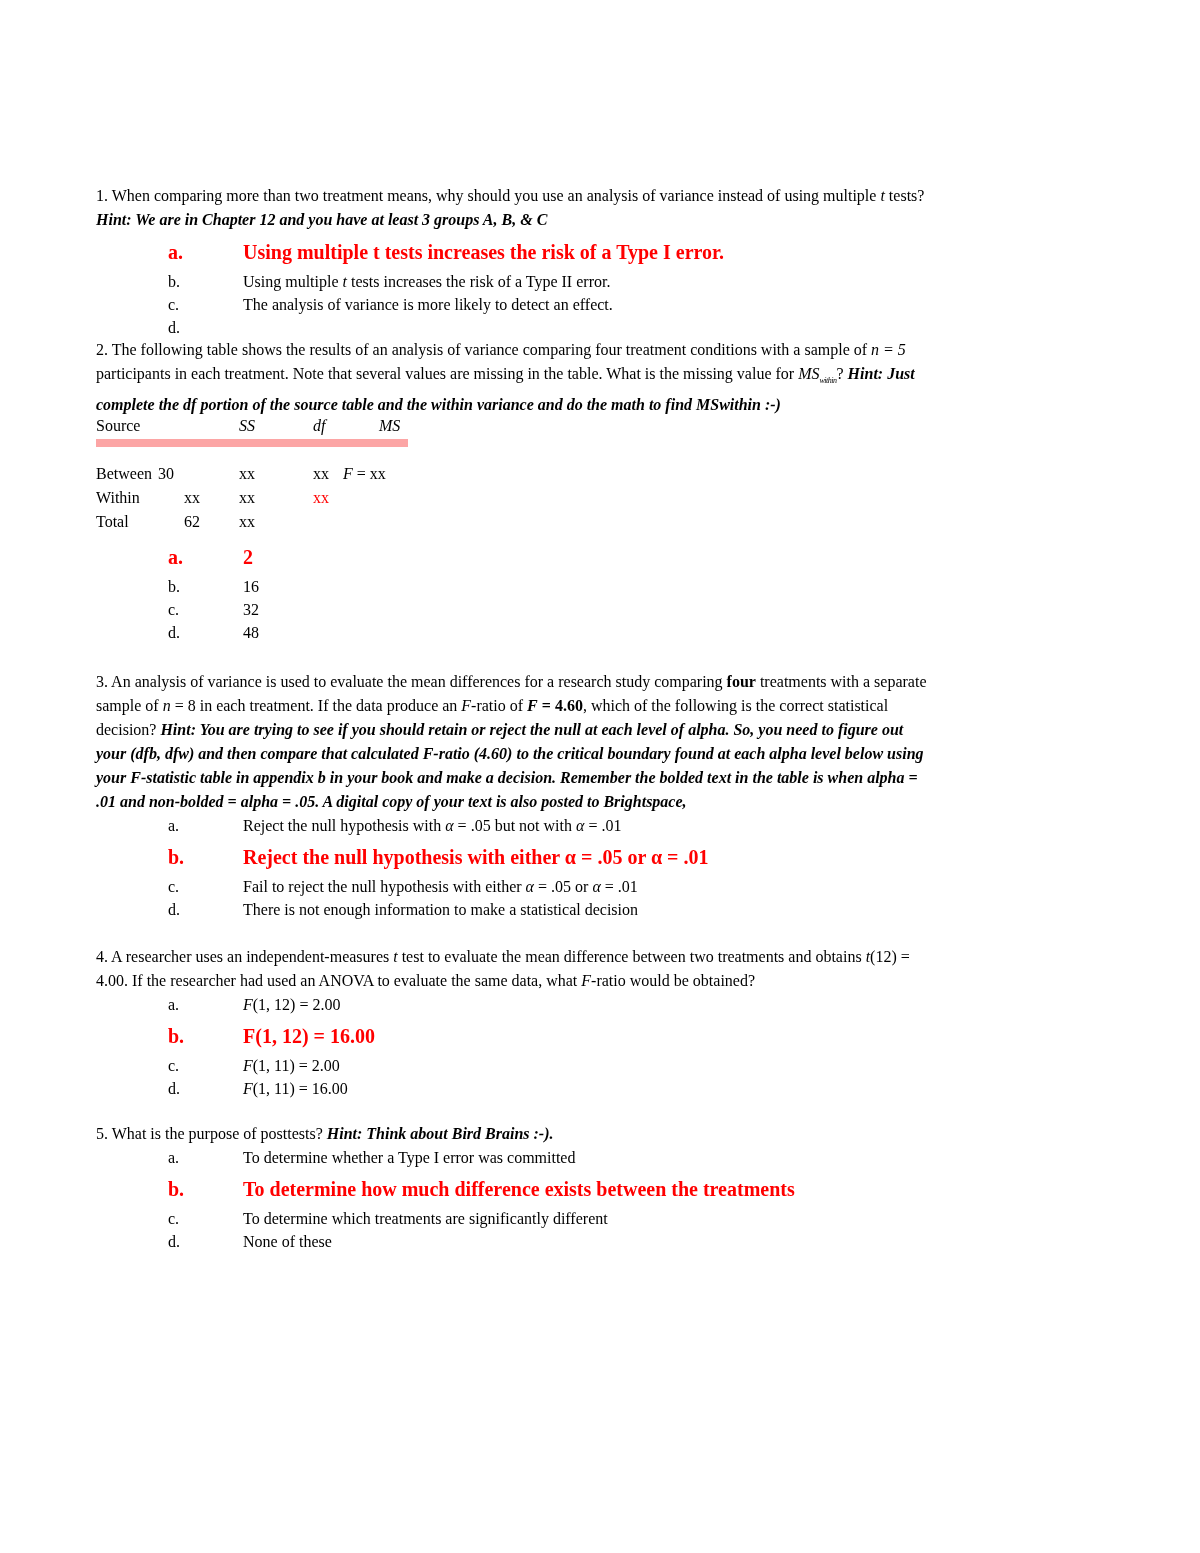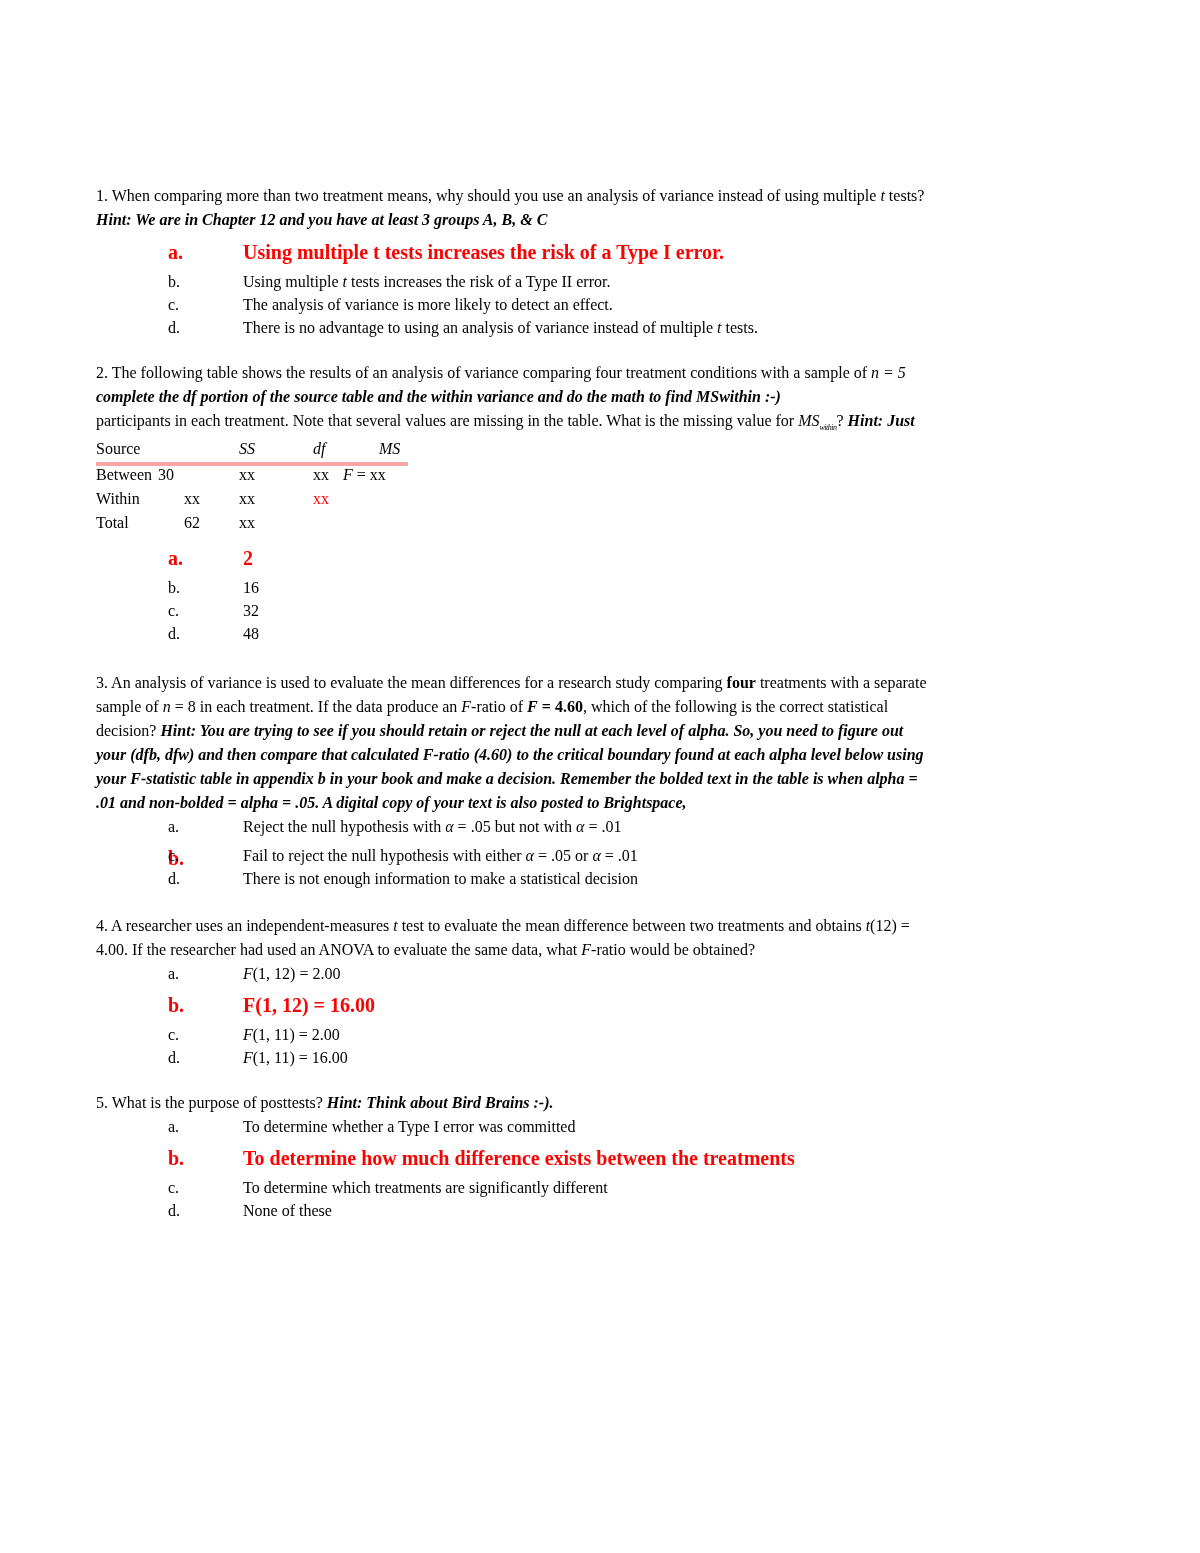--- a/index.html
+++ b/index.html
@@ -16,21 +16,21 @@
   .opt .letter{position:absolute;left:72px;top:0;}
   .opt.answer{color:#ff0000;font-weight:bold;font-size:20px;line-height:28px;margin:6px 0 4px 0;}
   .seg-i{font-style:italic;}
   .seg-b{font-weight:bold;}
   .seg-bi{font-weight:bold;font-style:italic;}
   .seg-isub{font-style:italic;font-size:8px;vertical-align:-4px;letter-spacing:-0.5px;}
   
   .srctable{font-size:16px;margin:0;}
   .trow{position:relative;height:24px;white-space:nowrap;}
   .trow span{position:absolute;top:0;}
-  .trow.thead{height:22px;border-bottom:4px solid #fca5a5;width:312px;margin-bottom:0;}
+  .trow.thead{height:22px;border-bottom:8px solid #fca5a5;width:312px;margin-bottom:18px;}
   .h0{left:0;}
   .h1{left:143px;font-style:italic;}
   .h2{left:217px;font-style:italic;}
   .h3{left:283px;font-style:italic;}
   .c0{left:0;}
   .c1{left:88px;text-align:right;}
   .row-between .c1{left:62px;}
   .c2{left:143px;}
   .c3{left:217px;}
   .c4{left:247px;}
@@ -56,28 +56,27 @@
     <div class="opt">
       <span class="letter">b.</span>
       <span class="otext"><span>Using multiple </span><span class="seg-i">t</span><span> tests increases the risk of a Type II error.</span></span>
     </div>
     <div class="opt">
       <span class="letter">c.</span>
       <span class="otext"><span>The analysis of variance is more likely to detect an effect.</span></span>
     </div>
     <div class="opt">
       <span class="letter">d.</span>
-      <span class="otext"><span>There is no advantage to using an analysis of variance instead of multiple </span><span class="seg-i">t</span><span> tests.</span></span>
     </div>
   </section>
 
   <section class="question q2">
     <div class="qline"><span>2. The following table shows the results of an analysis of variance comparing four treatment conditions with a sample of </span><span class="seg-i">n</span><span class="seg-i"> = 5</span></div>
+    <div class="qline"><span>participants in each treatment. Note that several values are missing in the table. What is the missing value for </span><span class="seg-i">MS</span><span class="seg-isub">within</span><span>? </span><span class="seg-bi">Hint: Just</span></div>
     <div class="qline"><span class="seg-bi">complete the df portion of the source table and the within variance and do the math to find MSwithin :-)</span></div>
-    <div class="qline"><span>participants in each treatment. Note that several values are missing in the table. What is the missing value for </span><span class="seg-i">MS</span><span class="seg-isub">within</span><span>? </span><span class="seg-bi">Hint: Just</span></div>
 
     <div class="srctable">
       <div class="trow thead">
         <span class="h0">Source</span>
         <span class="h1">SS</span>
         <span class="h2">df</span>
         <span class="h3">MS</span>
       </div>
       <div class="trow row-between">
         <span class="c0">Between</span>
@@ -123,20 +122,21 @@
     <div class="qline"><span>decision? </span><span class="seg-bi">Hint: You are trying to see if you should retain or reject the null at each level of alpha.  So, you need to figure out</span></div>
     <div class="qline"><span class="seg-bi">your (dfb, dfw) and then compare that calculated  F-ratio (4.60) to the critical boundary found at each alpha level below using</span></div>
     <div class="qline"><span class="seg-bi">your F-statistic table in appendix b in your book and make a decision.  Remember the bolded text in the table is when alpha =</span></div>
     <div class="qline"><span class="seg-bi">.01 and non-bolded = alpha = .05. A digital copy of your text is also posted to Brightspace,</span></div>
     <div class="opt">
       <span class="letter">a.</span>
       <span class="otext"><span>Reject the null hypothesis with </span><span class="seg-i">α</span><span> = .05 but not with </span><span class="seg-i">α</span><span> = .01</span></span>
     </div>
     <div class="opt answer">
       <span class="letter">b.</span>
+      <span class="otext"><span>Reject the null hypothesis with either α = .05 or α = .01</span></span>
     </div>
     <div class="opt">
       <span class="letter">c.</span>
       <span class="otext"><span>Fail to reject the null hypothesis with either </span><span class="seg-i">α</span><span> = .05 or </span><span class="seg-i">α</span><span> = .01</span></span>
     </div>
     <div class="opt">
       <span class="letter">d.</span>
       <span class="otext"><span>There is not enough information to make a statistical decision</span></span>
     </div>
   </section>

